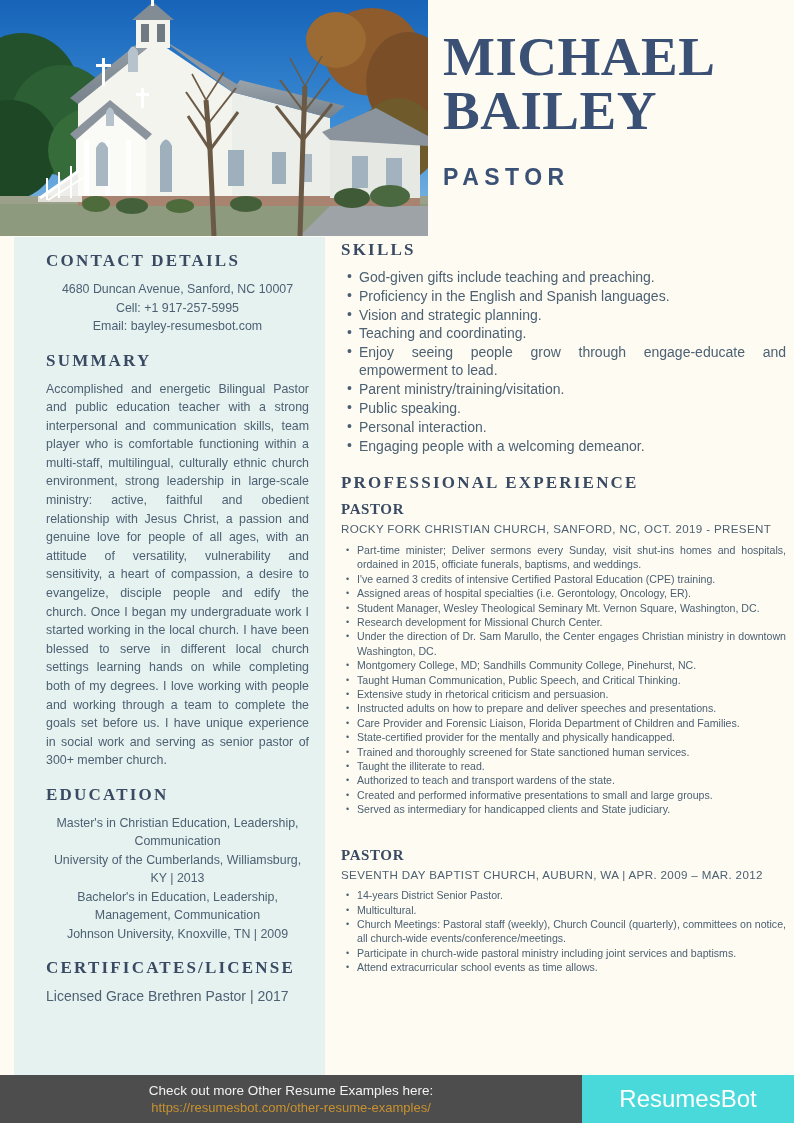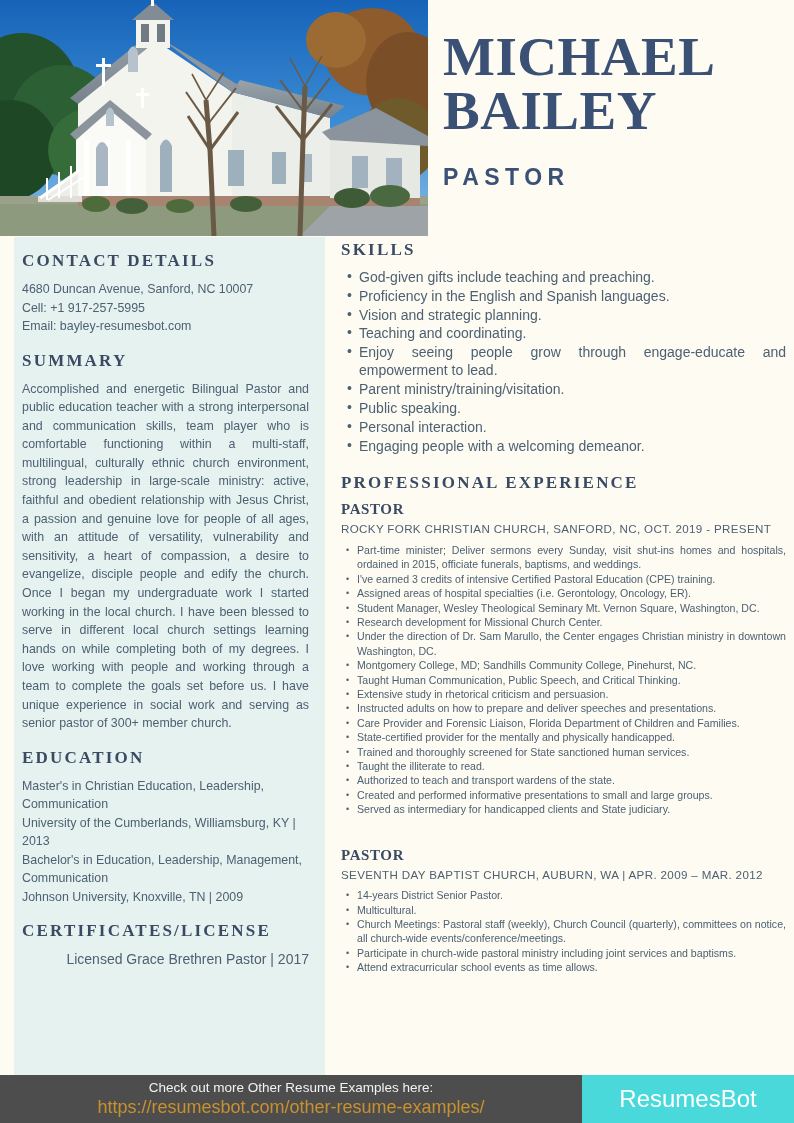--- a/index.html
+++ b/index.html
@@ -54,52 +54,52 @@
     color: #3a5175;
   }
 
   
   .leftcol {
     position: absolute;
     left: 14px; top: 237px;
     width: 311px;
     height: 838px;
     background: #e6f2f0;
-    padding: 14px 16px 10px 8px;
+    padding: 14px 16px 10px 32px;
   }
 
   .sec-head {
     font-family: "Liberation Serif", serif;
     font-weight: bold;
     font-size: 17px;
     letter-spacing: 2.2px;
     color: #3a4a63;
     margin-bottom: 9px;
   }
   .sec-head.tight { margin-bottom: 7px; }
 
   .left-line {
     font-size: 12.4px;
     line-height: 18.5px;
     color: #4d6173;
+    text-align: center;
   }
   .left-gap { height: 15px; }
 
   .summary {
     font-size: 12.4px;
     line-height: 18.6px;
     color: #4d6173;
     text-align: justify;
   }
 
   .cert-line {
     font-size: 14px;
     line-height: 23px;
     color: #4d6173;
-    text-align: right;
   }
 
   
   .rightcol {
     position: absolute;
     left: 341px; top: 240px;
     width: 445px;
   }
 
   .r-head {
@@ -170,21 +170,21 @@
     position: absolute;
     left: 0; top: 0;
     width: 582px; height: 48px;
     display: flex;
     flex-direction: column;
     align-items: center;
     justify-content: center;
     gap: 2px;
   }
   .f-line1 { font-size: 13.5px; color: #f2f2f2; }
-  .f-line2 { font-size: 18px; color: #c8912f; }
+  .f-line2 { font-size: 13px; color: #c8912f; }
   .brand {
     position: absolute;
     left: 582px; top: 0;
     width: 212px; height: 48px;
     background: #4ad9db;
     display: flex;
     align-items: center;
     justify-content: center;
     font-size: 24px;
     color: #ffffff;

